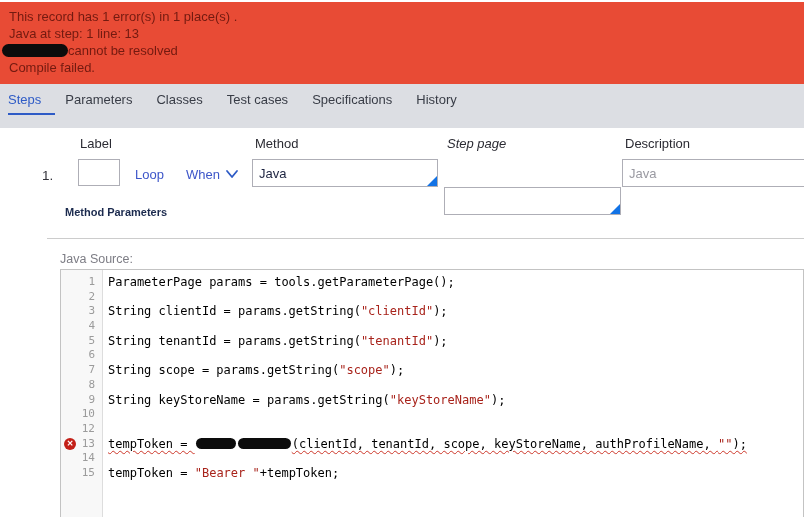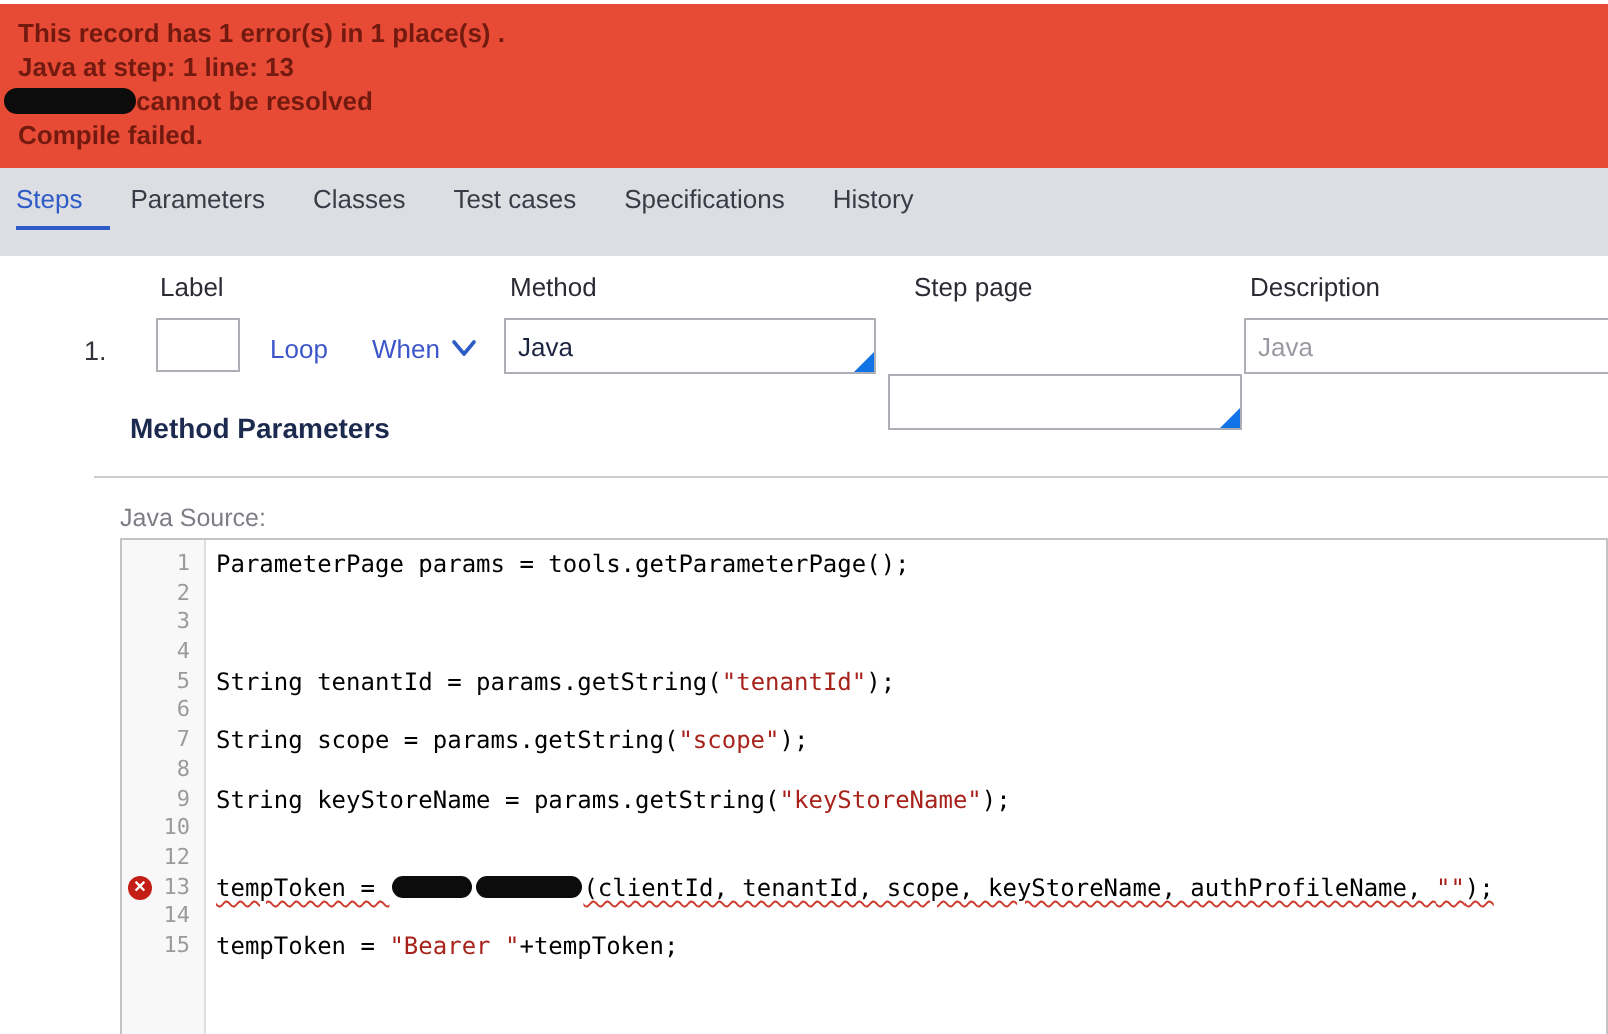--- a/index.html
+++ b/index.html
@@ -2,21 +2,21 @@
 <html><head>
 <meta charset="utf-8">
 <style>
   * { box-sizing: border-box; margin: 0; padding: 0; }
   html,body { width:804px; height:517px; overflow:hidden; background:#fff;
     font-family:"Liberation Sans", sans-serif; }
   .page { position:relative; width:804px; height:517px; background:#fff; }
 
   
   .banner { position:absolute; top:2px; left:0; width:804px; height:82px;
-    background:#e84b35; color:#731a10; font-size:13px; font-weight:700;
+    background:#e84b35; color:#731a10; font-size:13px; font-weight:400;
     padding:6px 9px; line-height:17px; }
   .redact-banner { display:inline-block; width:66px; height:13px; border-radius:7px;
     background:#0c0c0c; vertical-align:-2px; margin-left:-7px; }
 
   
   .tabstrip { position:absolute; top:84px; left:0; width:804px; height:44px;
     background:#dcdee3; display:flex; align-items:flex-start;
     padding:8px 0 0 8px; }
   .tab { font-size:13px; color:#383c46; padding:0 14px 6px 0; margin-right:10px;
     border-bottom:2px solid transparent; cursor:pointer; white-space:nowrap; }
@@ -32,21 +32,21 @@
   .input { width:100%; height:100%; border:1px solid #aeaeb6; background:#fff;
     font-family:"Liberation Sans", sans-serif; font-size:13px; color:#1c2340;
     padding:0 6px; outline:none; }
   .input::placeholder { color:#9a9aa2; }
   .combo { position:relative; }
   .tri { position:absolute; right:1px; bottom:1px; width:0; height:0;
     border-left:10px solid transparent; border-bottom:10px solid #1273e6; }
   .link { font-size:13px; color:#3d56c9; cursor:pointer; text-decoration:none; }
   .chev { color:#2e5bc6; }
 
-  .heading { font-size:14px; font-weight:700; color:#1b2a4e; }
+  .heading { font-size:11px; font-weight:700; color:#1b2a4e; }
   .divider { border-top:1px solid #cccccc; height:0; }
   .srclabel { font-size:12.5px; color:#7d7d85; }
 
   
   .editor { position:absolute; left:52px; top:141px; width:744px; height:300px;
     border:1px solid #c3c3c3; background:#fff; font-family:"DejaVu Sans Mono", monospace;
     font-size:12px; color:#000; }
   .gutter-bg { position:absolute; left:0; top:0; width:42px; height:100%;
     background:#f8f8f8; border-right:1px solid #dddddd; }
   .lines { position:relative; padding-top:5px; }
@@ -104,41 +104,41 @@
           <polyline points="3,5 8,11 13,5" fill="none" stroke="#2e5bc6" stroke-width="1.8" stroke-linecap="round" stroke-linejoin="round"></polyline>
         </svg>
     </span>
 
     <div class="abs fieldlabel" style="left:247px; top:8px;">Method</div>
     <div class="abs combo" style="left:244px; top:31px; width:186px; height:28px;">
       <input class="input" type="text" value="Java" style="">
       <span class="tri"></span>
     </div>
 
-    <div class="abs fieldlabel" style="left:449px; top:8px;">Step page</div>
+    <div class="abs fieldlabel" style="left:439px; top:8px;font-style:italic;">Step page</div>
     <div class="abs combo" style="left:436px; top:31px; width:177px; height:28px;">
       <input class="input" type="text" style="">
       <span class="tri"></span>
     </div>
 
     <div class="abs fieldlabel" style="left:617px; top:8px;">Description</div>
     <div class="abs" style="left:614px; top:31px; width:195px; height:28px;">
       <input class="input" type="text" placeholder="Java" style="">
     </div>
 
     <div class="abs heading" style="left:57px; top:78px;">Method Parameters</div>
     <div class="abs divider" style="left:39px; right:0; top:110px;"></div>
     <div class="abs srclabel" style="left:52px; top:124px;">Java Source:</div>
 
     <div class="editor">
       <div class="gutter-bg"></div>
       <div class="lines">
         <div class="cl"><span class="lnum">1</span><span class="lc"><span>ParameterPage params = tools.getParameterPage();</span></span></div>
         <div class="cl"><span class="lnum">2</span><span class="lc"></span></div>
-        <div class="cl"><span class="lnum">3</span></div>
+        <div class="cl"><span class="lnum">3</span><span class="lc"><span>String clientId = params.getString(</span><span class="str">"clientId"</span><span>);</span></span></div>
         <div class="cl"><span class="lnum">4</span><span class="lc"></span></div>
         <div class="cl"><span class="lnum">5</span><span class="lc"><span>String tenantId = params.getString(</span><span class="str">"tenantId"</span><span>);</span></span></div>
         <div class="cl"><span class="lnum">6</span><span class="lc"></span></div>
         <div class="cl"><span class="lnum">7</span><span class="lc"><span>String scope = params.getString(</span><span class="str">"scope"</span><span>);</span></span></div>
         <div class="cl"><span class="lnum">8</span><span class="lc"></span></div>
         <div class="cl"><span class="lnum">9</span><span class="lc"><span>String keyStoreName = params.getString(</span><span class="str">"keyStoreName"</span><span>);</span></span></div>
         <div class="cl"><span class="lnum">10</span><span class="lc"></span></div>
         <div class="cl"><span class="lnum">12</span><span class="lc"></span></div>
         <div class="cl"><span class="erricon">✕</span><span class="lnum">13</span><span class="lc"><span class="errline"><span>tempToken = </span><span class="blob blob1"></span><span class="blob blob2"></span><span>(clientId, tenantId, scope, keyStoreName, authProfileName, </span><span class="str">""</span><span>);</span></span></span></div>
         <div class="cl"><span class="lnum">14</span><span class="lc"></span></div>

